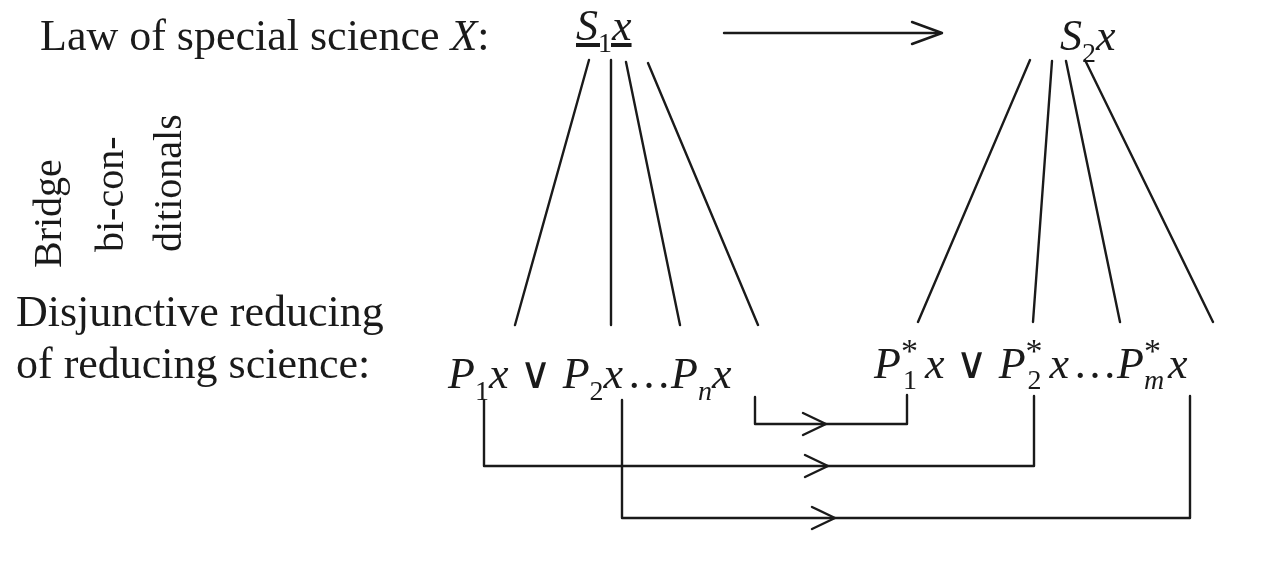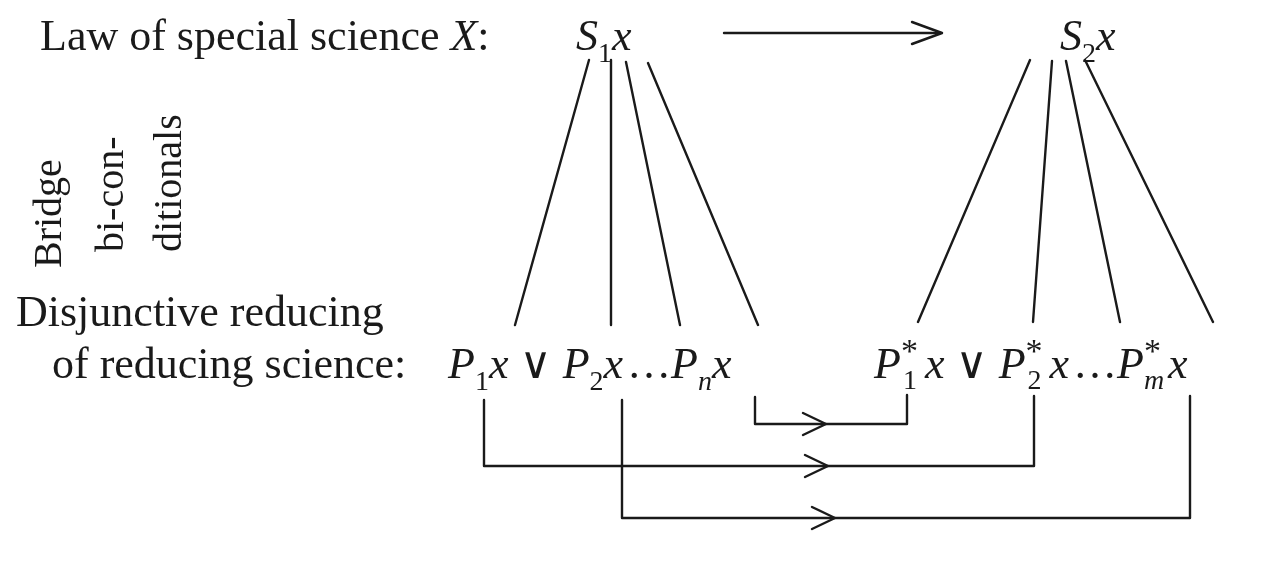--- a/index.html
+++ b/index.html
@@ -17,36 +17,36 @@
           font-size: 40px; line-height: 1; white-space: nowrap; }
   svg { position: absolute; left: 0; top: 0; }
 </style>
 </head>
 <body>
 
 <div class="label" style="left:40px; top:14px;">
   <span>Law of special science </span><span class="math">X</span><span>:</span>
 </div>
 
-<div class="label math" style="left:576px; top:14px;">
+<div class="label math" style="left:576px; top:4px;text-decoration:underline;">
   <span>S</span><span class="sub">1</span><span>x</span>
 </div>
 
 <div class="label math" style="left:1060px; top:14px;">
   <span>S</span><span class="sub">2</span><span>x</span>
 </div>
 
 <div class="vert" style="left:28px; top:268px;">Bridge</div>
 <div class="vert" style="left:90px; top:252px;">bi-con-</div>
 <div class="vert" style="left:148px; top:252px;">ditionals</div>
 
 <div class="label" style="left:16px; top:290px;">Disjunctive reducing</div>
-<div class="label" style="left:16px; top:342px;margin-left:36px;">of reducing science:</div>
+<div class="label" style="left:16px; top:342px;">of reducing science:</div>
 
-<div class="label math" style="left:448px; top:342px;">
+<div class="label math" style="left:448px; top:352px;">
   <span>P</span><span class="sub">1</span><span>x</span>
   <span style="font-style:normal;">∨</span>
   <span>P</span><span class="sub">2</span><span>x</span><span style="font-style:normal; margin-left:4px;">…</span><span>P</span><span class="subi">n</span><span>x</span>
 </div>
 
 <div class="label math" style="left:874px; top:342px;">
   <span>P</span><span class="sup-sub"><span class="star">*</span><span class="s">1</span></span><span>x</span>
   <span style="font-style:normal;">∨</span>
   <span>P</span><span class="sup-sub"><span class="star">*</span><span class="s">2</span></span><span>x</span><span style="font-style:normal; margin-left:4px;">…</span><span>P</span><span class="sup-sub"><span class="star">*</span><span class="si">m</span></span><span>x</span>
 </div>

